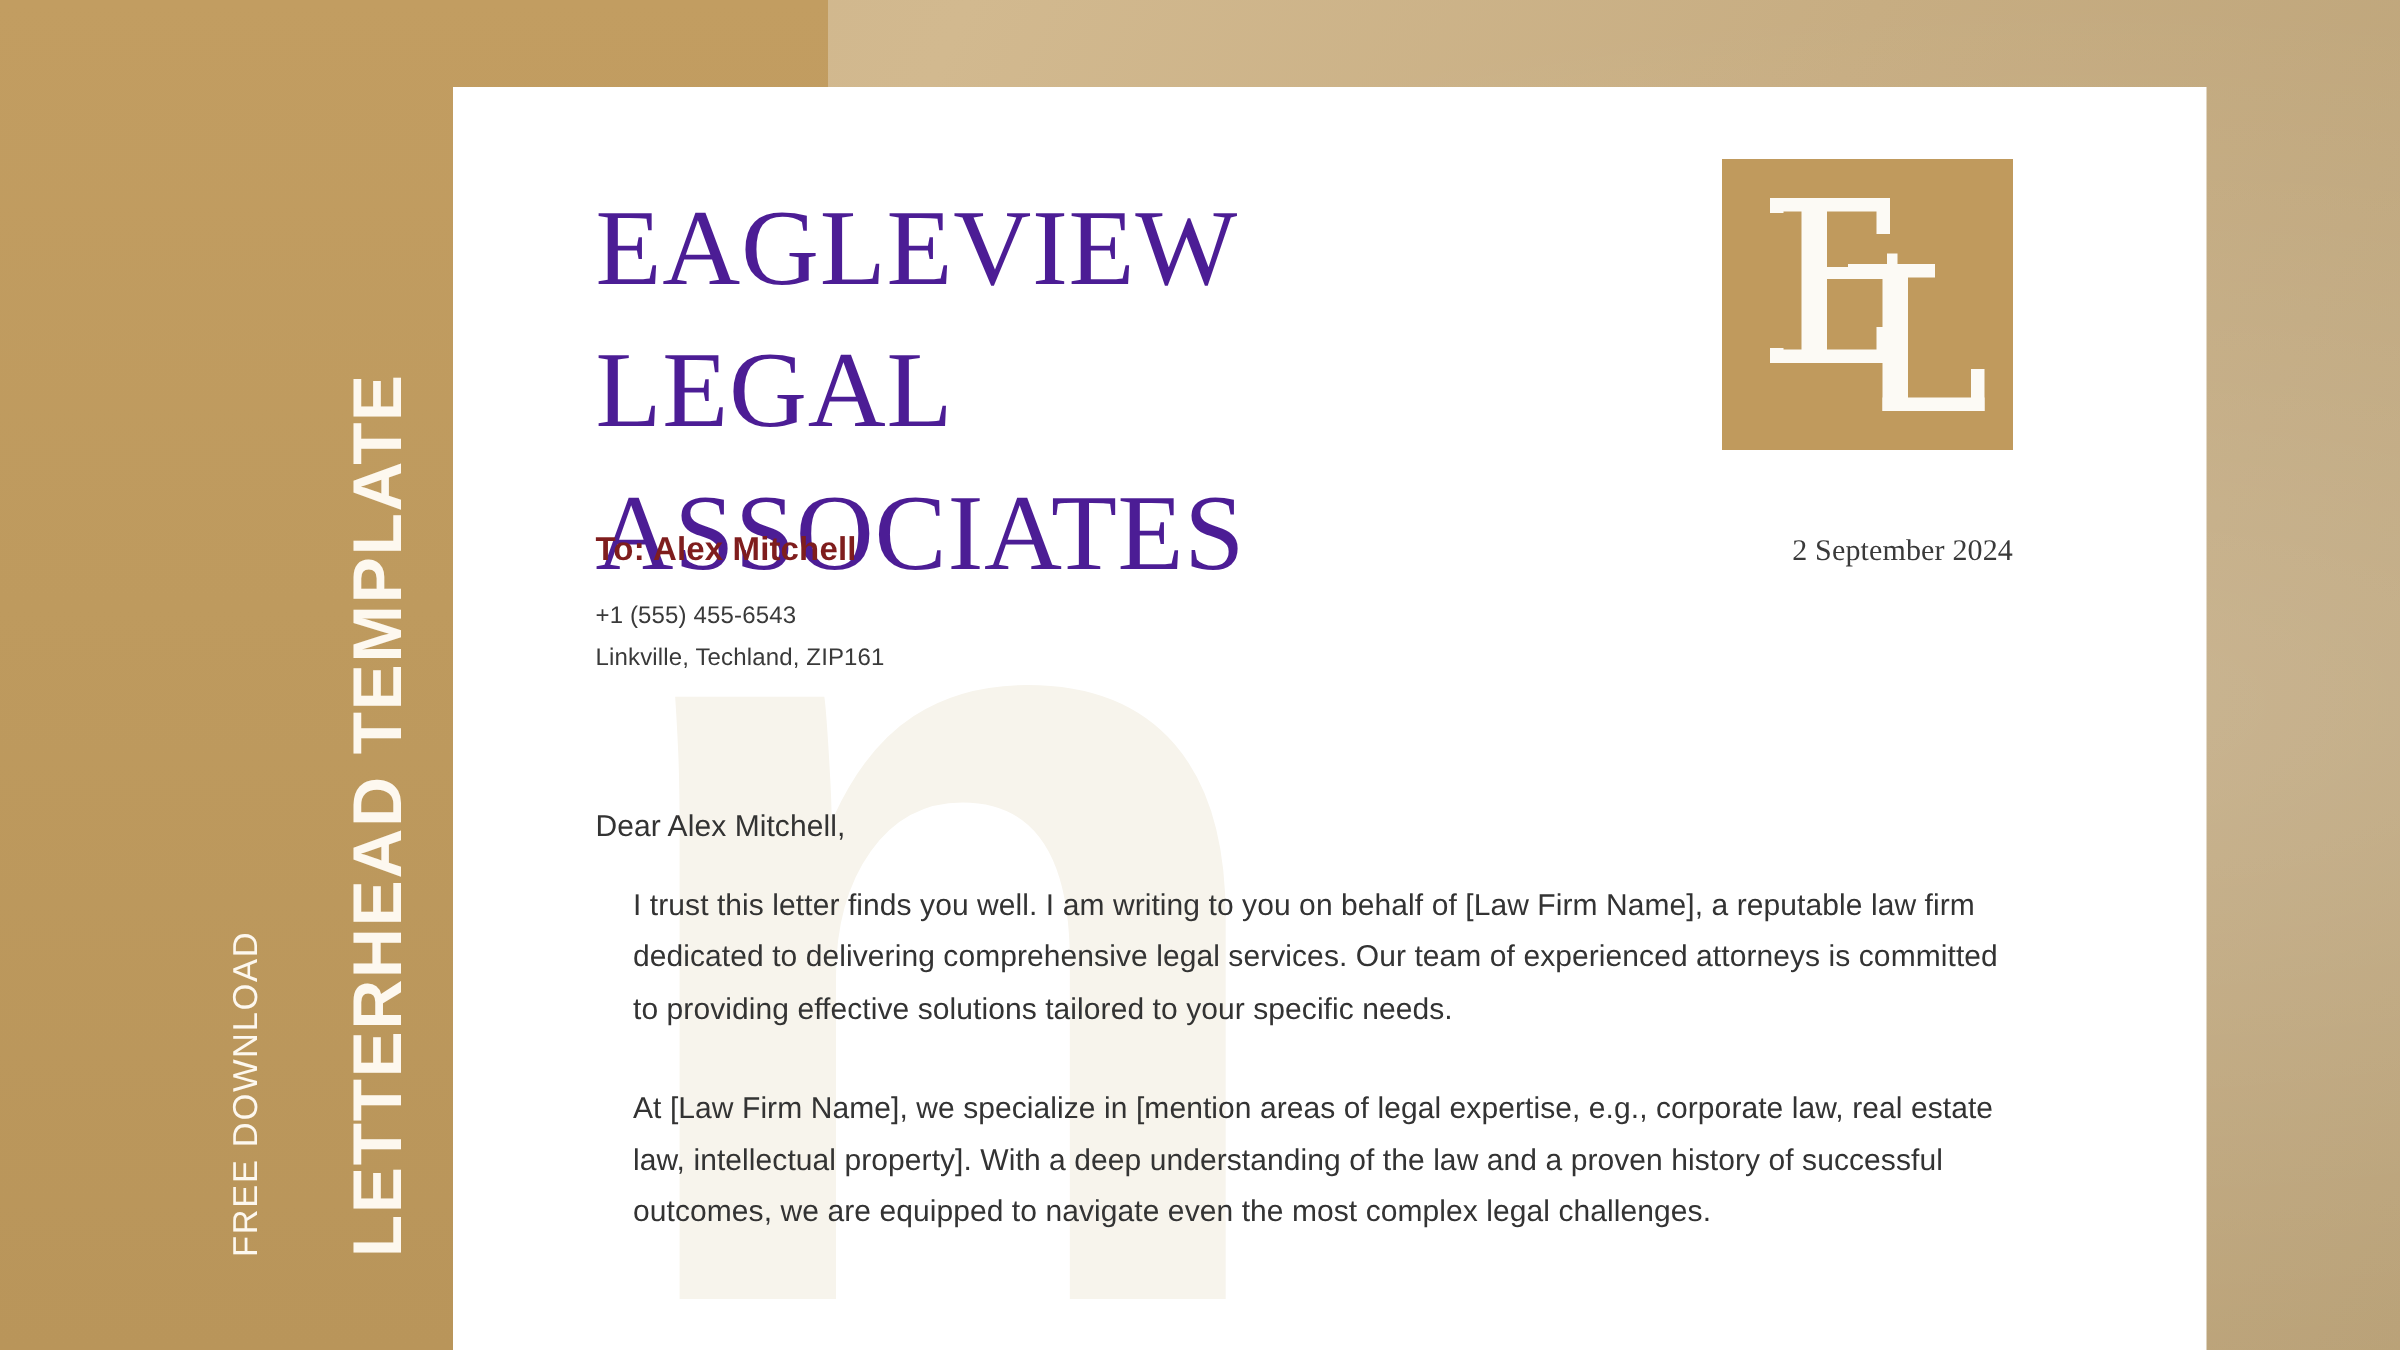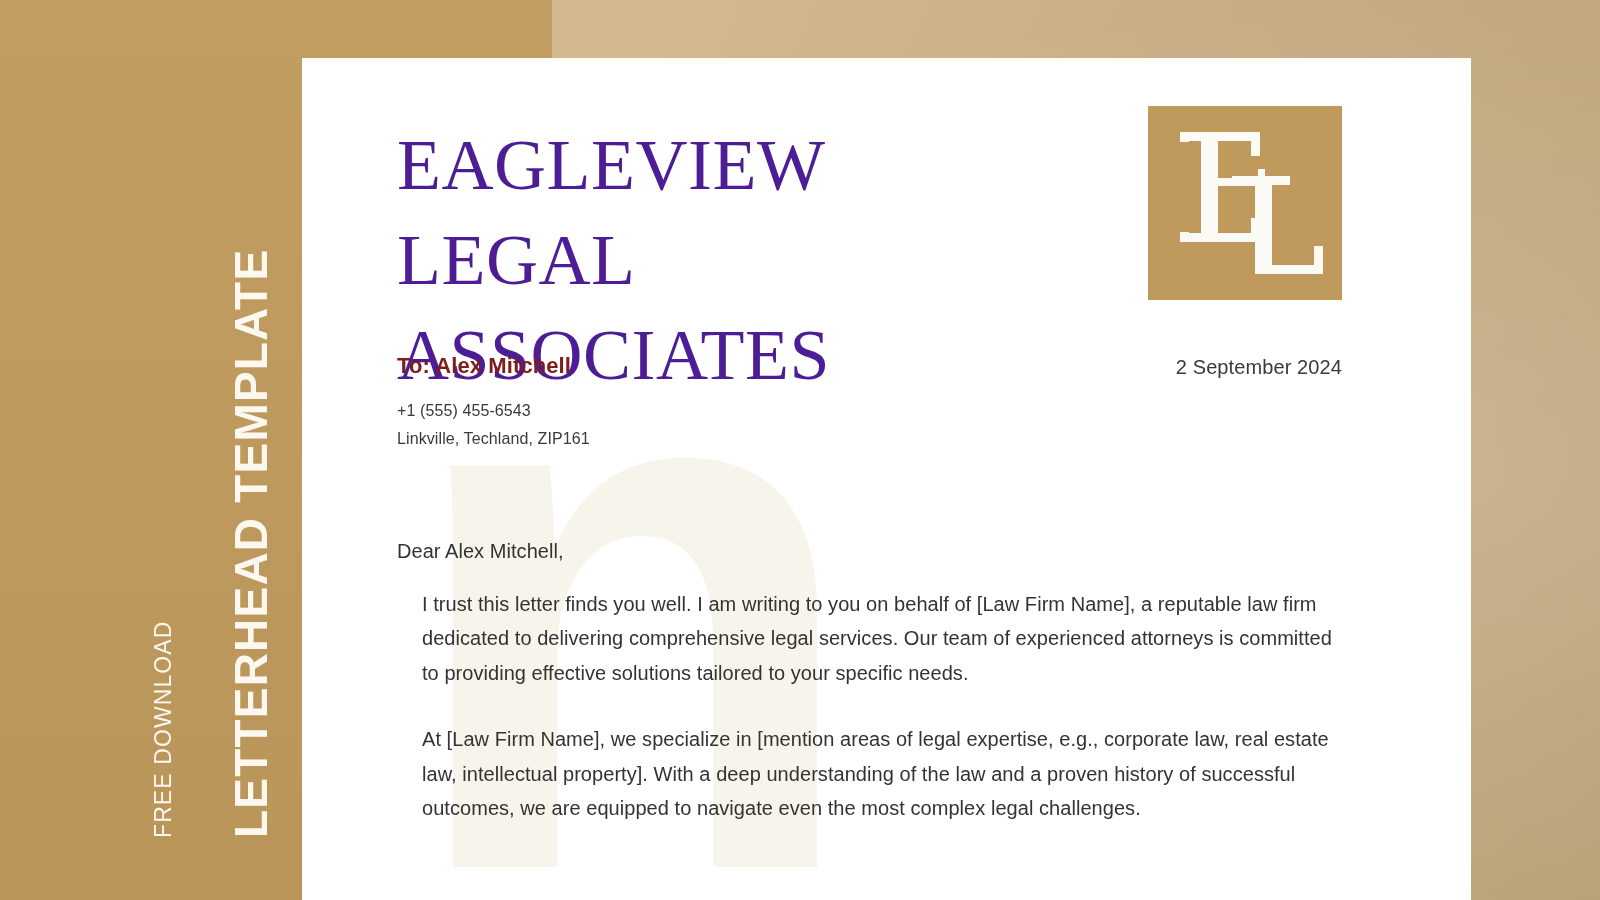--- a/index.html
+++ b/index.html
@@ -133,20 +133,21 @@
     color:#3a3a3a;
     line-height:1.78;
     letter-spacing:0.1px;
   }
   #letter-date {
     position:absolute;
     right:129px; top:298px;
     font-size:20px;
     color:#3a3a3a;
     letter-spacing:0.1px;
+    font-family:Liberation Serif, serif;
   }
 
   
   #body-copy {
     position:absolute;
     left:95px; top:482px;
     width:945px;
   }
   #salutation {
     font-size:20px;

